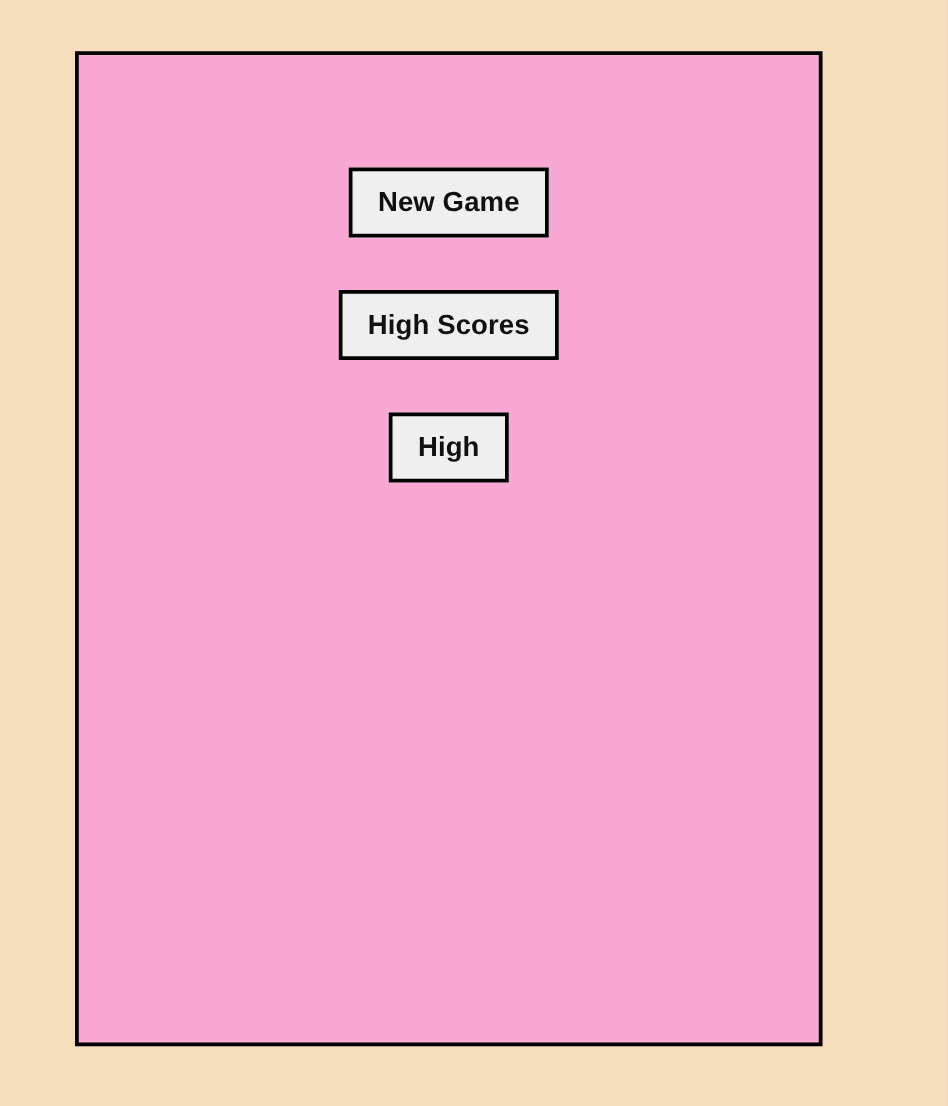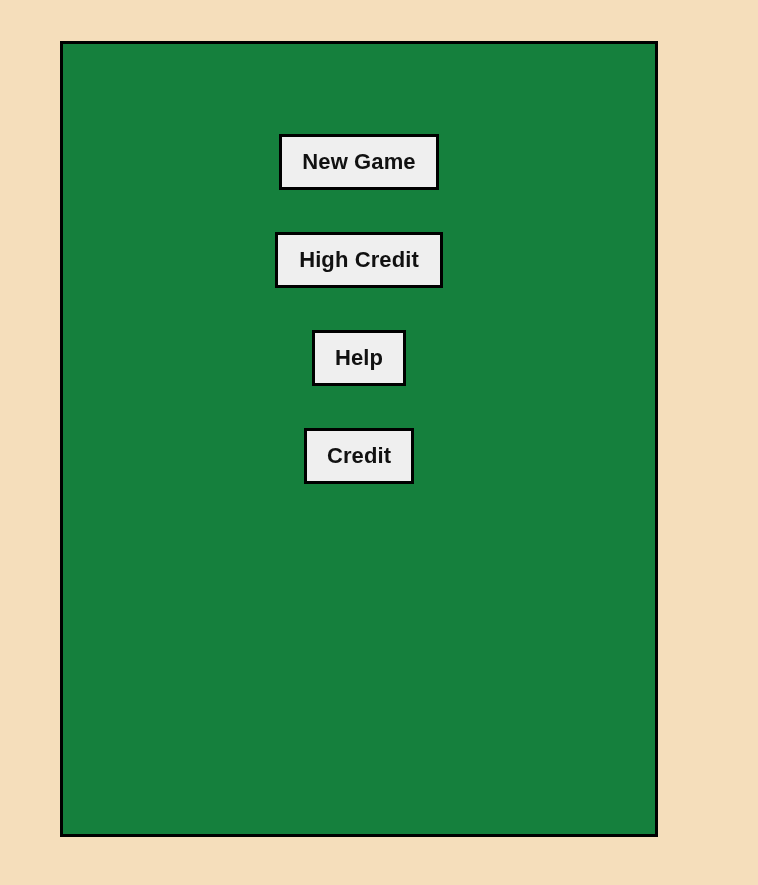--- a/index.html
+++ b/index.html
@@ -19,21 +19,21 @@
     width: 758px;
     height: 885px;
     background: #f5debb;
   }
   #menu-panel {
     position: absolute;
     left: 60px;
     top: 41px;
     width: 592px;
     height: 790px;
-    background: #15803d;
+    background: #f9a8d4;
     border: 3px solid #000000;
     box-sizing: content-box;
   }
   #menu-button-list {
     position: absolute;
     left: 0;
     top: 0;
     width: 100%;
     display: flex;
     flex-direction: column;
@@ -71,29 +71,26 @@
 
   <div id="menu-panel">
 
     <div id="menu-button-list">
 
       <div class="menu-button" id="btn-new-game">
         <span>New Game</span>
       </div>
 
       <div class="menu-button" id="btn-high-scores">
-        <span>High Credit</span>
+        <span>High Scores</span>
       </div>
 
 
       <div class="menu-button" id="btn-help">
-        <span>Help</span>
+        <span>High</span>
       </div>
 
-      <div class="menu-button" id="btn-credit">
-        <span>Credit</span>
-      </div>
 
     </div>
 
   </div>
 
 </div>
 
 </body></html>

